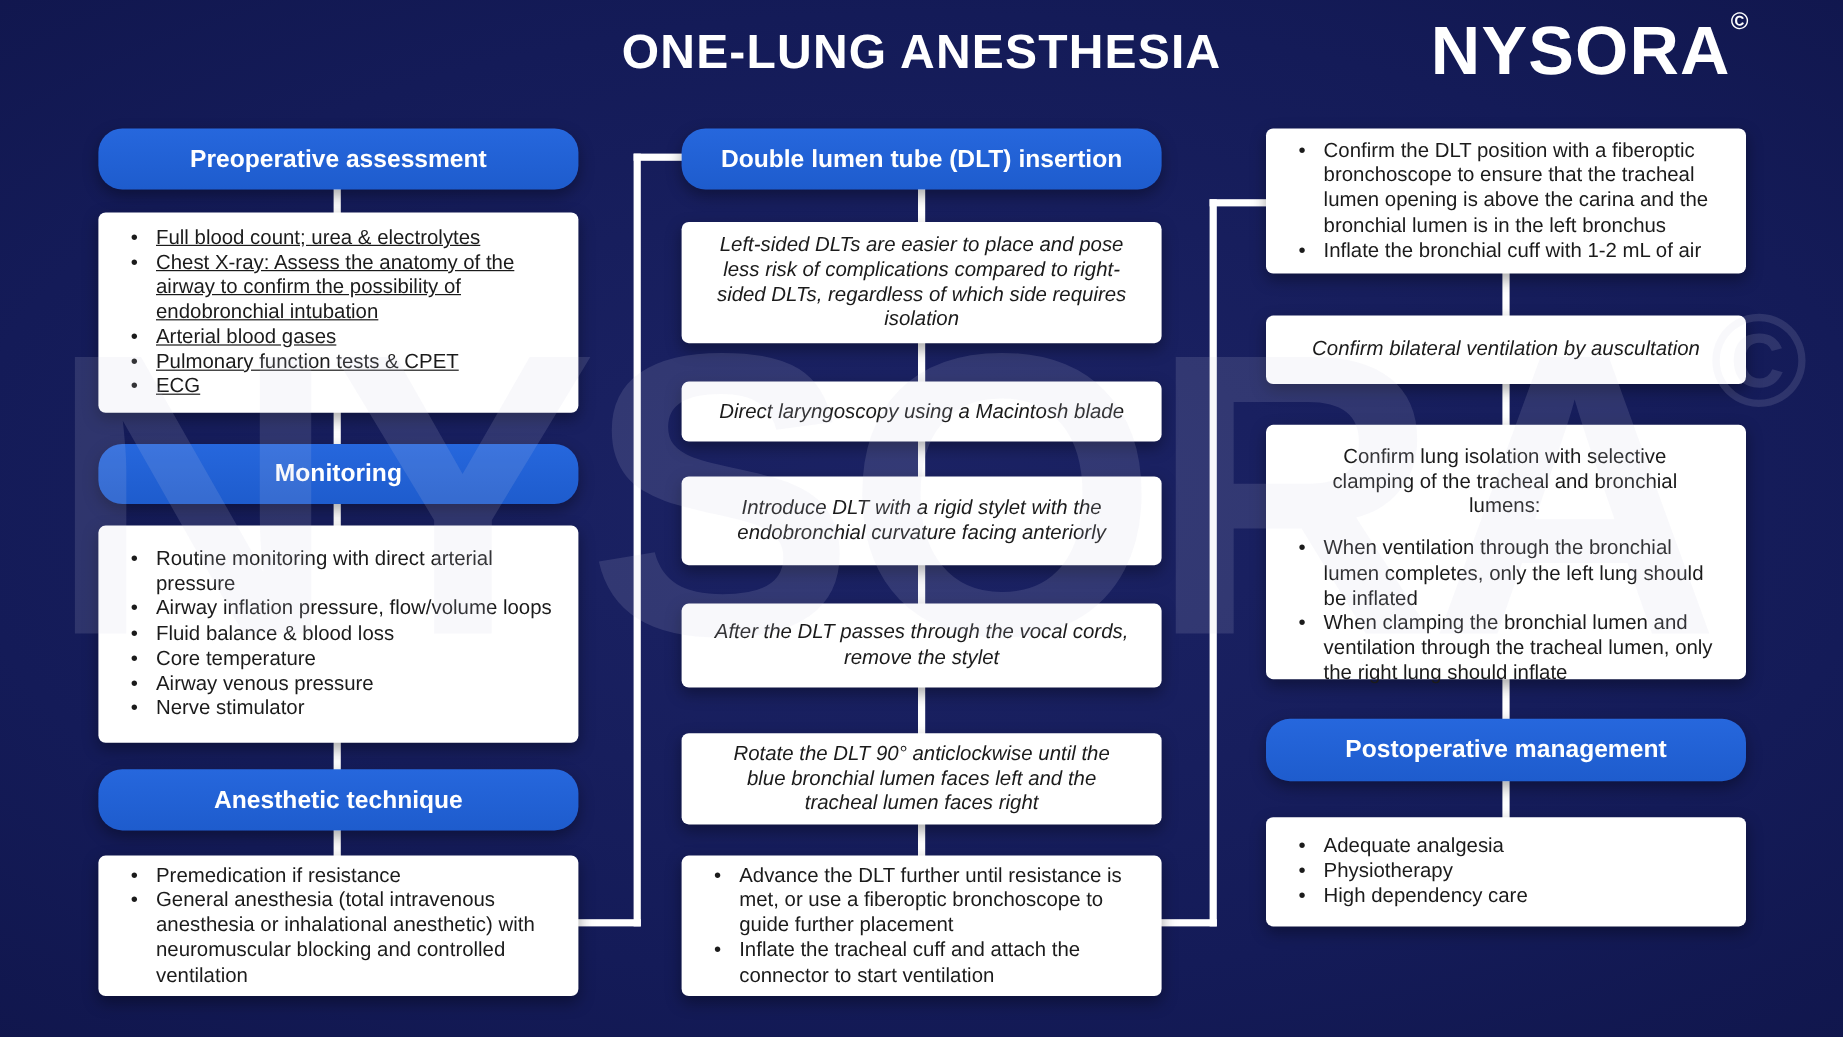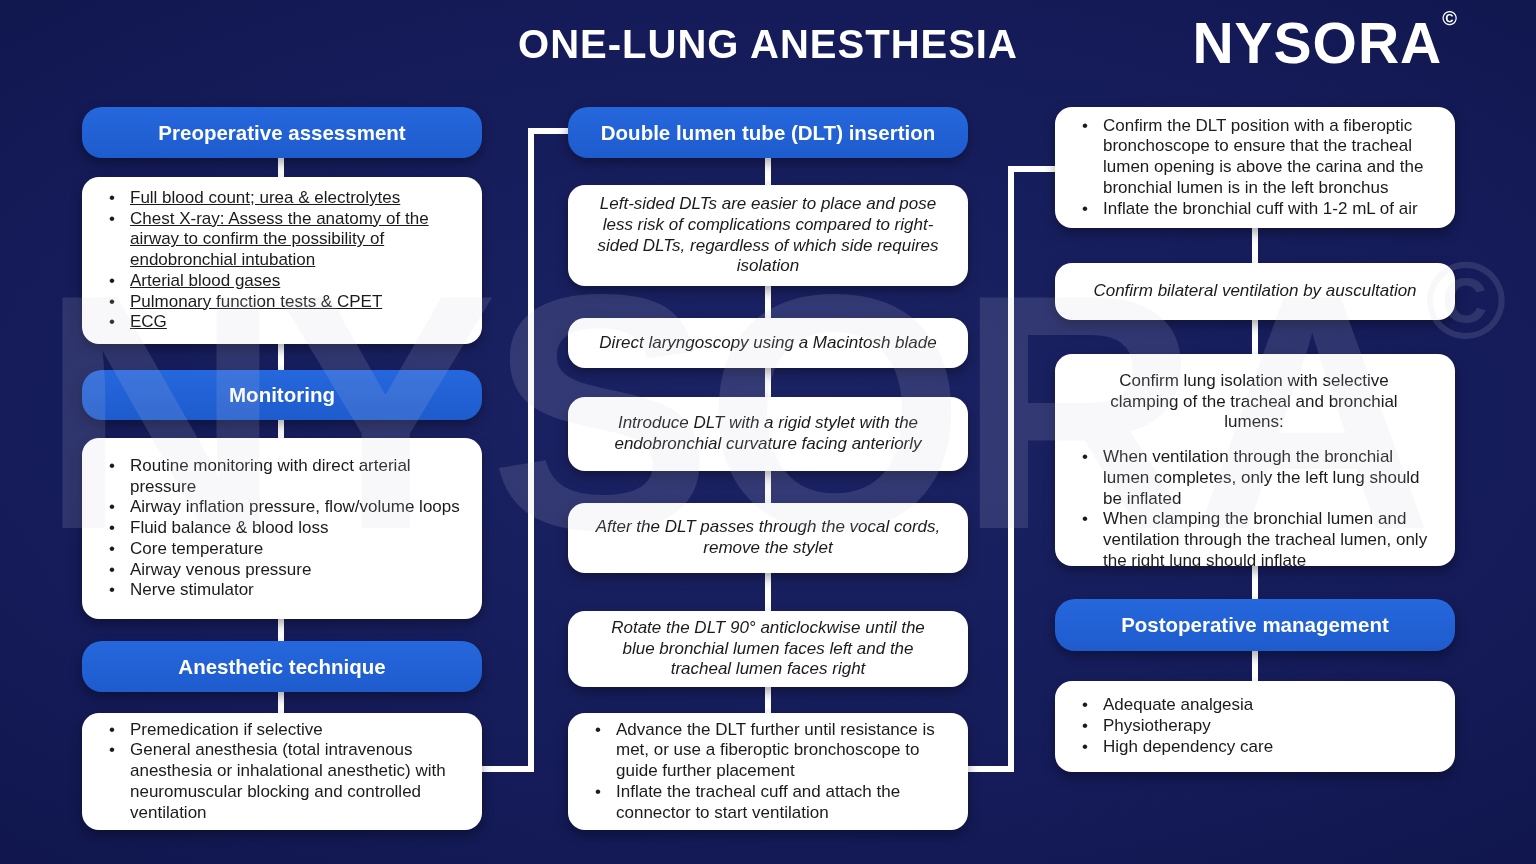--- a/index.html
+++ b/index.html
@@ -29,21 +29,21 @@
   }
   .watermark sup { font-size:110px; vertical-align:190px; letter-spacing:0; }
   .conn { position:absolute; background:#ffffff; z-index:1; }
   .hdr {
     position:absolute; background:linear-gradient(180deg,#2667dd 0%,#1e5ccd 100%);
     border-radius:20px; color:#ffffff; font-weight:700; font-size:20.5px;
     display:flex; align-items:center; justify-content:center; text-align:center;
     z-index:2; box-shadow:0 5px 12px rgba(0,0,0,0.35);
   }
   .card {
-    position:absolute; background:#ffffff; border-radius:17px; color:#1b1b1b;
+    position:absolute; background:#ffffff; border-radius:6px; color:#1b1b1b;
     font-size:17px; line-height:1.22; z-index:2; box-shadow:0 5px 12px rgba(0,0,0,0.35);
     box-sizing:border-box;
   }
   .card.center { display:flex; align-items:center; justify-content:center; text-align:center; padding:10px 26px;font-style:italic; }
   .card ul { list-style:none; margin:0; padding:0; }
   .card.bullets { padding:15px 16px 15px 14px; display:flex; align-items:center; }
   .card.bullets > ul { width:100%; }
   .card li { position:relative; padding-left:34px; }
   .card li::before { content:"\2022"; position:absolute; left:13px; top:0; }
   .card .intro { text-align:center; padding:2px 14px 14px 14px; }
@@ -116,21 +116,21 @@
       <li>Airway inflation pressure, flow/volume loops</li>
       <li>Fluid balance &amp; blood loss</li>
       <li>Core temperature</li>
       <li>Airway venous pressure</li>
       <li>Nerve stimulator</li>
     </ul>
   </div>
   <div class="hdr" id="c1h3">Anesthetic technique</div>
   <div class="card bullets" id="c1b3">
     <ul>
-      <li>Premedication if selective</li>
+      <li>Premedication if resistance</li>
       <li>General anesthesia (total intravenous anesthesia or inhalational anesthetic) with neuromuscular blocking and controlled ventilation</li>
     </ul>
   </div>
 
   <div class="hdr" id="c2h">Double lumen tube (DLT) insertion</div>
   <div class="card center" id="c2b1">Left-sided DLTs are easier to place and pose less risk of complications compared to right-sided DLTs, regardless of which side requires isolation</div>
   <div class="card center" id="c2b2">Direct laryngoscopy using a Macintosh blade</div>
   <div class="card center" id="c2b3">Introduce DLT with a rigid stylet with the endobronchial curvature facing anteriorly</div>
   <div class="card center" id="c2b4">After the DLT passes through the vocal cords, remove the stylet</div>
   <div class="card center" id="c2b5">Rotate the DLT 90° anticlockwise until the blue bronchial lumen faces left and the tracheal lumen faces right</div>

